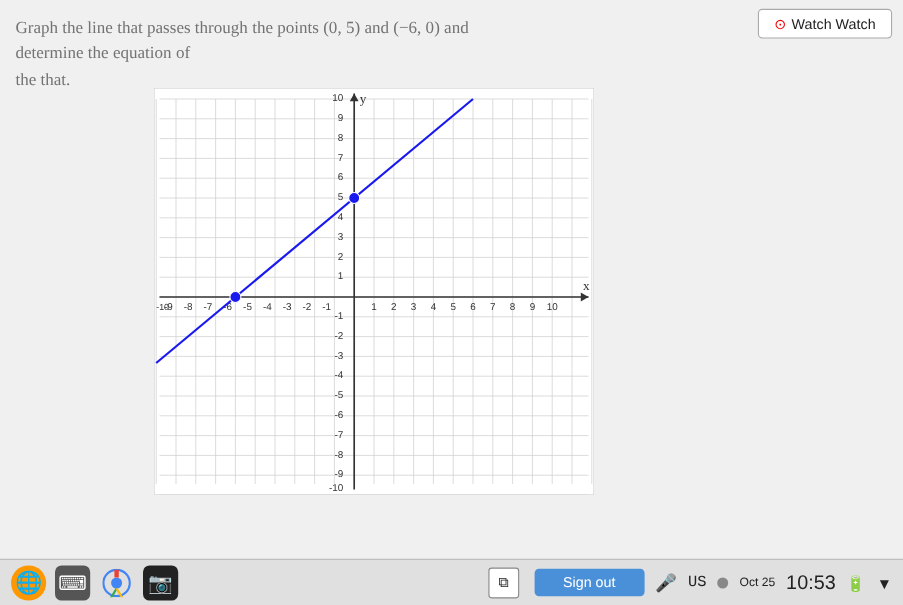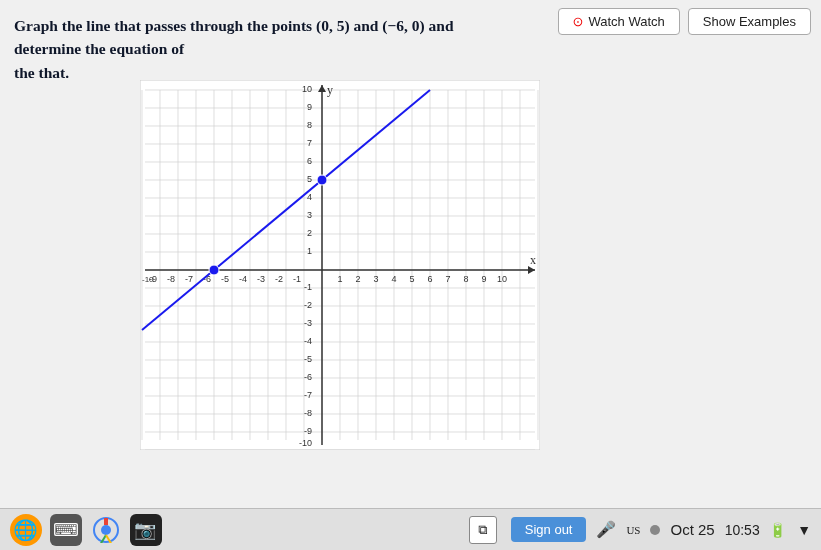--- a/index.html
+++ b/index.html
@@ -38,22 +38,21 @@
     }
 
     
     .problem-text {
       position: absolute;
       top: 14px;
       left: 14px;
       width: 460px;
       font-size: 15.5px;
       line-height: 1.5;
-      color: #0f172a;
-      font-weight: bold;
+      color: #737373;
     }
 
     
     .graph-container {
       position: absolute;
       top: 80px;
       left: 140px;
       width: 400px;
       height: 370px;
     }
@@ -109,21 +108,21 @@
       font-size: 13px;
       font-family: Arial, sans-serif;
       color: #222;
     }
 
     .sign-out-btn {
       background: #4a90d9;
       color: #fff;
       border: none;
       border-radius: 4px;
-      padding: 5px 14px;
+      padding: 5px 26px;
       font-size: 13px;
       font-family: Arial, sans-serif;
       cursor: pointer;
     }
 
     .taskbar-copy-icon {
       width: 28px;
       height: 28px;
       border: 1.5px solid #888;
       border-radius: 3px;
@@ -149,23 +148,20 @@
       display: inline-block;
     }
   </style>
 </head>
 <body>
 
 <div class="top-bar">
   <button class="top-btn top-btn-watch">
     <span style="color:#e00;">⊙</span>
     <span>Watch Watch</span>
-  </button>
-  <button class="top-btn">
-    <span>Show Examples</span>
   </button>
 </div>
 
 <div class="problem-text">
   <span>Graph the line that passes through the points (0, 5) and (−6, 0) and determine the equation of</span><br>
   <span>the that.</span>
 </div>
 
 <div class="graph-container">
   <svg class="graph-svg" viewBox="0 0 400 370">
@@ -300,20 +296,20 @@
     </svg>
   </div>
   <div class="taskbar-icon" style="background:#222; color:white; border-radius:6px; font-size:18px;">📷</div>
 
   <div class="taskbar-right">
     <div class="taskbar-copy-icon">⧉</div>
     <button class="sign-out-btn">
       <span>Sign out</span>
     </button>
     <span class="mic-icon">🎤</span>
-    <span style="font-family:Liberation Serif, serif;font-size:11px;">US</span>
+    <span style="font-family:Liberation Mono, monospace;font-size:14px;">US</span>
     <span class="status-dot"></span>
-    <span style="font-family:Arial;font-size:15px;text-align:center;">Oct 25</span>
-    <span style="font-family:Arial;font-size:14px;">10:53</span>
+    <span style="font-family:Arial;font-size:11px;text-align:center;">Oct 25</span>
+    <span style="font-family:Arial;font-size:18px;">10:53</span>
     <span style="font-size:14px;">🔋</span>
     <span style="font-size:14px;">▼</span>
   </div>
 </div>
 
 </body></html>

